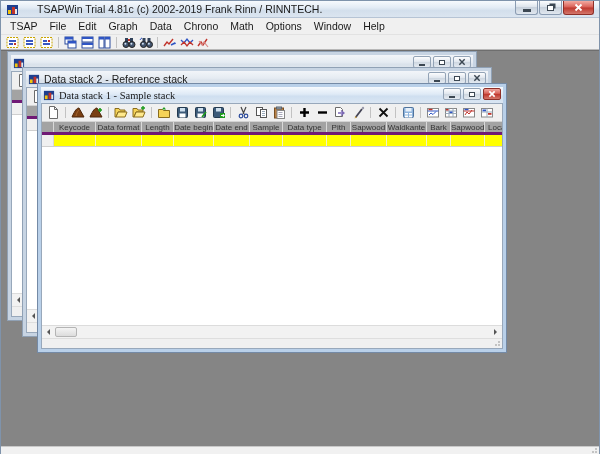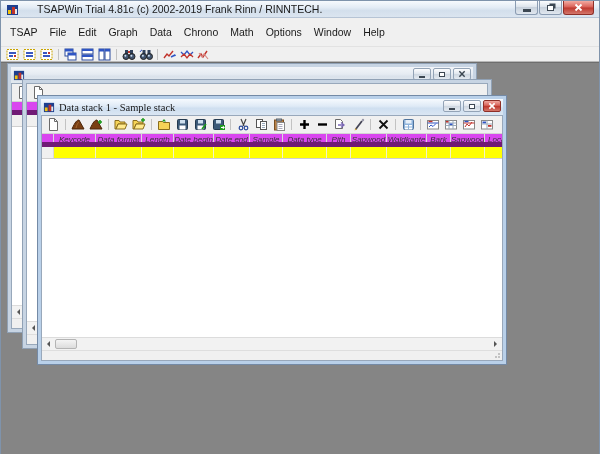--- a/index.html
+++ b/index.html
@@ -18,21 +18,21 @@
   .wbtn { width:23px; height:14px; border:1px solid #8b9cb2; border-top:none;
           border-radius:0 0 3px 3px; margin-left:1px; background:linear-gradient(#fcfdfe,#dde4ec 45%,#c8d1dc 50%,#e0e7ef);
           display:flex; align-items:center; justify-content:center; }
   .wbtn.close { width:31px; background:linear-gradient(#f2aba2,#dc685f 42%,#bf3b31 55%,#d3766b); border-color:#8e2f28; }
   .g-min { width:8px; height:3px; background:#3c4752; margin-top:6px; }
   .g-rest { width:7px; height:6px; border:1px solid #3c4752; background:#fff; box-shadow:2px -2px 0 -0.5px #3c4752; }
   .g-x { stroke:#fff; stroke-width:1.8; }
   .g-x2 { stroke:#3c4752; stroke-width:1.6; }
 
   
-  .menubar { height:29px; flex:none; display:flex; align-items:center; background:#f0f0f0;
+  .menubar { height:17px; flex:none; display:flex; align-items:center; background:#f0f0f0;
              border-bottom:1px solid #e2e2e2; padding-left:3px; }
   .menu-item { padding:0 6px; line-height:12px; white-space:nowrap; cursor:default; }
 
   
   .toolbar { height:15px; flex:none; display:flex; align-items:center; background:#f0f0f0;
              border-bottom:1px solid #b8b8b8; padding-left:3px; }
   .tbtn { width:17px; height:15px; display:flex; align-items:center; justify-content:center; flex:none; }
   .sep { width:1px; height:11px; background:#c2c2c2; margin:0 3px; flex:none; }
 
   
@@ -58,21 +58,21 @@
   .cbtn.close-act { background:linear-gradient(#f0a8a0,#da675e 42%,#c03a30 55%,#d4766a); border-color:#8e2f28; }
   .cg-min { width:6px; height:2px; background:#3c4752; margin-top:5px; }
   .cg-rest { width:6px; height:5px; border:1px solid #3c4752; background:#fff; }
 
   .cbody { flex:1; background:#fff; border:1px solid #98a8bb; display:flex; flex-direction:column; overflow:hidden; }
   .ctoolbar { height:18px; flex:none; background:#f0f0f0; border-bottom:1px solid #d4d4d4;
               display:flex; align-items:center; padding-left:2px; }
   .cbtn2 { width:18px; height:16px; display:flex; align-items:center; justify-content:center; flex:none; }
 
   
-  .thead { height:13px; flex:none; display:flex; background:#d946ef; border-bottom:5px solid #701a75; overflow:hidden;font-style:italic; }
+  .thead { height:13px; flex:none; display:flex; background:#a3a3a3; border-bottom:3px solid #701a75; overflow:hidden; }
   .hc { flex:none; font-size:8px; line-height:12px; text-align:center; color:#333;
         border-right:1px solid #d9d9d9; white-space:nowrap; overflow:hidden; }
   .trow { height:12px; flex:none; display:flex; overflow:hidden; border-bottom:1px solid #cfcfcf; }
   .yc { flex:none; background:#ffff00; border-right:1px solid #f2f2c8; }
   .yc.rowhdr { background:#f0f0f0; border-right:1px solid #d9d9d9; }
   .c0{width:12px}.c1{width:42px}.c2{width:46px}.c3{width:32px}.c4{width:40px}.c5{width:36px}
   .c6{width:33px}.c7{width:44px}.c8{width:24px}.c9{width:36px}.c10{width:40px}.c11{width:24px}
   .c12{width:34px}.c13{width:60px; text-align:left; padding-left:3px;}
   .tbody { flex:1; background:#fff; }
 
@@ -275,20 +275,42 @@
           <span class="thumb"></span>
           <span class="sbtn right">
               <span class="arr r"></span>
             </span>
         </div>
         <div class="cstatus"></div>
       </div>
     </div>
 
     <div class="child inactive win2">
+      <div class="ctitle">
+        <svg width="12" height="12" viewBox="0 0 13 13">
+            <rect x="1" y="2" width="11" height="10" fill="#1d3f8f"></rect>
+            <rect x="2" y="7" width="3" height="4" fill="#f4c30d"></rect>
+            <rect x="6" y="4" width="3" height="7" fill="#c1332b"></rect>
+            <rect x="9" y="6" width="2" height="5" fill="#e8e8e8"></rect>
+          </svg>
+        <span class="ctext">Data stack 2 - Reference stack</span>
+        <span class="cbtns">
+          <span class="cbtn">
+              <span class="cg-min"></span>
+            </span>
+          <span class="cbtn">
+              <span class="cg-rest"></span>
+            </span>
+          <span class="cbtn">
+              <svg width="8" height="8" viewBox="0 0 9 9">
+                <path class="g-x2" d="M1.5 1.5l6 6M7.5 1.5l-6 6"></path>
+              </svg>
+            </span>
+        </span>
+      </div>
       <div class="cbody">
         <div class="ctoolbar">
           <span class="cbtn2">
               <svg width="13" height="13" viewBox="0 0 13 13">
                 <path d="M2.5.5h5l3 3v9h-8z" fill="#fff" stroke="#6b6b6b"></path>
                 <path d="M7.5.5v3h3" fill="none" stroke="#6b6b6b"></path>
               </svg>
             </span>
         </div>
         <div class="thead">

